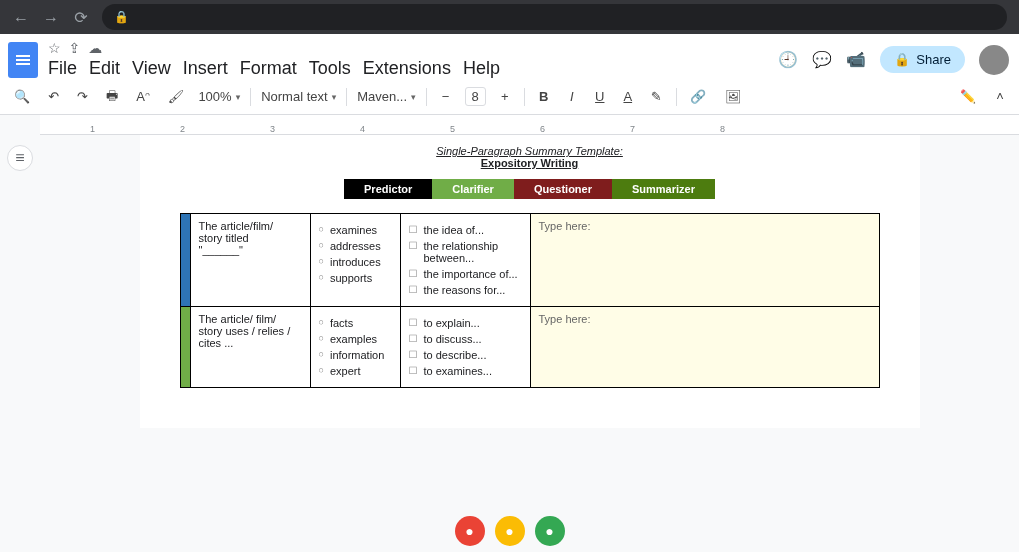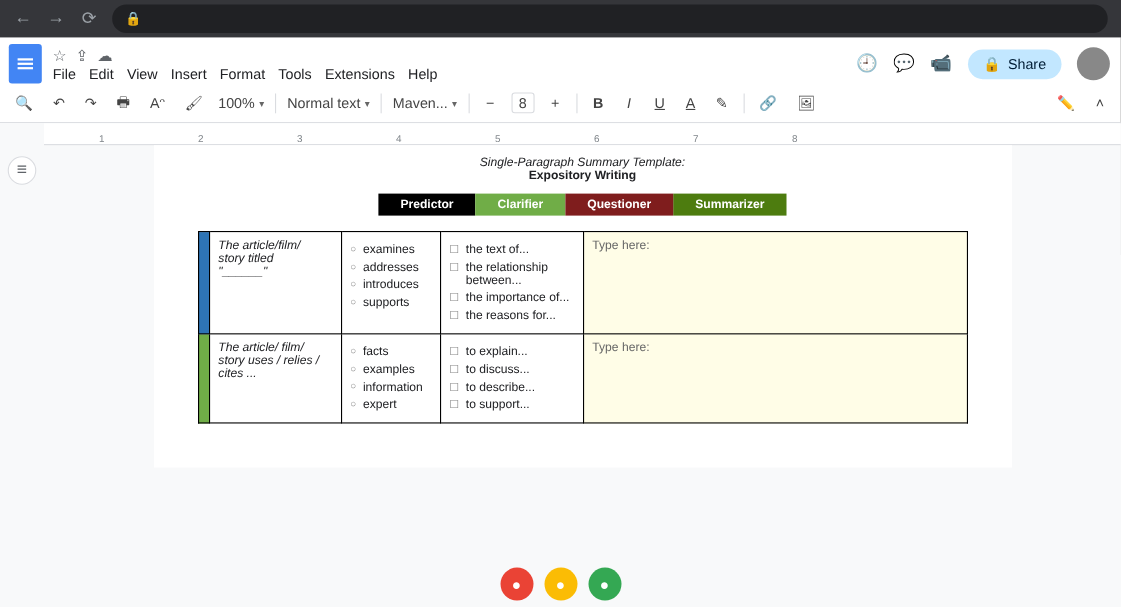--- a/index.html
+++ b/index.html
@@ -9,58 +9,58 @@
   .nav-btn { width:18px; height:18px; display:flex; align-items:center; justify-content:center; cursor:pointer; }
   .url-bar { flex:1; background:#202124; border-radius:14px; height:26px; display:flex; align-items:center; padding:0 12px; color:#e8eaed; font-size:12px; gap:8px; }
   
   .app { background:#fff; height:calc(552px - 34px); display:flex; flex-direction:column; color:#202124; }
   .titlebar { display:flex; align-items:center; padding:6px 10px 0 8px; gap:10px; }
   .doc-icon { width:30px; height:36px; background:#4285f4; border-radius:3px; display:flex; align-items:center; justify-content:center; }
   .doc-icon::before{ content:""; width:14px; height:2px; background:#fff; box-shadow:0 4px 0 #fff, 0 -4px 0 #fff; }
   .title-col { flex:1; }
   .doc-title { font-size:16px; color:#202124; display:flex; align-items:center; gap:8px; }
   .title-icons { color:#5f6368; font-size:14px; display:flex; gap:8px; }
-  .menus { display:flex; gap:12px; font-size:13px; color:#202124; margin-top:2px; }
+  .menus { display:flex; gap:12px; font-size:18px; color:#202124; margin-top:2px; }
   .menu-item { cursor:pointer; }
   .right-icons { display:flex; gap:14px; align-items:center; color:#5f6368; font-size:16px; }
   .share-btn { background:#c2e7ff; border-radius:18px; padding:6px 14px; font-size:13px; color:#001d35; cursor:pointer; display:flex; align-items:center; gap:6px;}
   .avatar{ width:30px; height:30px; border-radius:50%; background:#888; }
   
   .toolbar { display:flex; align-items:center; gap:10px; padding:4px 10px; border-bottom:1px solid #dadce0; color:#444; font-size:13px; height:36px; }
   .tool-btn { cursor:pointer; padding:3px 4px; min-width:18px; text-align:center; }
   .tool-sep { width:1px; height:18px; background:#dadce0; }
   .dd { display:flex; align-items:center; gap:4px; cursor:pointer; }
   .dd::after{ content:"▾"; font-size:9px; color:#666; }
   
   .canvas { flex:1; background:#f8f9fa; display:flex; position:relative; overflow:hidden; }
   .left-gutter { width:40px; padding-top:30px; display:flex; justify-content:center; }
   .outline-btn { width:26px; height:26px; border:1px solid #dadce0; border-radius:13px; display:flex; align-items:center; justify-content:center; background:#fff; color:#5f6368; cursor:pointer; }
   
   .ruler { height:20px; display:flex; align-items:flex-end; font-size:9px; color:#80868b; padding-left:50px; gap:85px; border-bottom:1px solid #dadce0; background:#fff; }
   
   .page-wrap { flex:1; display:flex; flex-direction:column; }
   .page { background:#fff; margin:0 auto; width:780px; padding:10px 40px 40px 40px; }
   
-  .doc-heading { text-align:center; font-size:11px; }
+  .doc-heading { text-align:center; font-size:11px;text-decoration:underline; }
   .doc-heading .line1{ font-style:italic; }
   .doc-heading .line2{ font-weight:bold; }
   
   .tabs-row { display:flex; justify-content:center; margin:10px 0 14px; }
   .role-tab { padding:4px 20px; font-size:11px; color:#fff; cursor:pointer; font-weight:bold; }
   .tab-predict { background:#000000; }
   .tab-clarify { background:#70ad47; }
   .tab-question { background:#7f1d1d; position:relative; }
   .tab-summarize { background:#4d7c0f; }
   
   .tmpl-table { width:100%; border-collapse:collapse; font-size:11px; }
   .tmpl-table td { border:1px solid #000; padding:6px 8px; vertical-align:top; }
   .stripe-cell { width:10px; padding:0 !important; }
   .stripe-blue { background:#2e74b5; }
   .stripe-green { background:#70ad47; }
-  .stem-cell { width:120px; font-style:italic; }
+  .stem-cell { width:120px; }
   .verb-cell { width:90px; }
   .obj-cell { width:130px; }
   .input-cell { background:#fffde7; color:#666;margin-top:32px; }
   .opt { margin:4px 0; display:flex; gap:6px; align-items:flex-start; }
   .radio { font-size:9px; color:#888; }
   .chk { font-size:10px; color:#888; }
   
   .shelf { position:absolute; bottom:6px; left:50%; transform:translateX(-50%); display:flex; gap:10px; }
   .shelf-btn{ width:30px; height:30px; border-radius:50%; display:flex; align-items:center; justify-content:center; font-size:14px; color:#fff;}
   .s1{ background:#ea4335; } .s2{ background:#fbbc04; } .s3{ background:#34a853; }
@@ -195,21 +195,21 @@
                     <span>introduces</span>
                   </div>
               <div class="opt">
                     <span class="radio">○</span>
                     <span>supports</span>
                   </div>
             </td>
             <td class="obj-cell">
               <div class="opt">
                     <span class="chk">☐</span>
-                    <span>the text of...</span>
+                    <span>the idea of...</span>
                   </div>
               <div class="opt">
                     <span class="chk">☐</span>
                     <span>the relationship between...</span>
                   </div>
               <div class="opt">
                     <span class="chk">☐</span>
                     <span>the importance of...</span>
                   </div>
               <div class="opt">
@@ -253,21 +253,21 @@
               <div class="opt">
                     <span class="chk">☐</span>
                     <span>to discuss...</span>
                   </div>
               <div class="opt">
                     <span class="chk">☐</span>
                     <span>to describe...</span>
                   </div>
               <div class="opt">
                     <span class="chk">☐</span>
-                    <span>to support...</span>
+                    <span>to examines...</span>
                   </div>
             </td>
             <td class="input-cell">Type here:</td>
           </tr>
         </tbody>
           </table>
       </div>
     </div>
 
     <div class="shelf">

